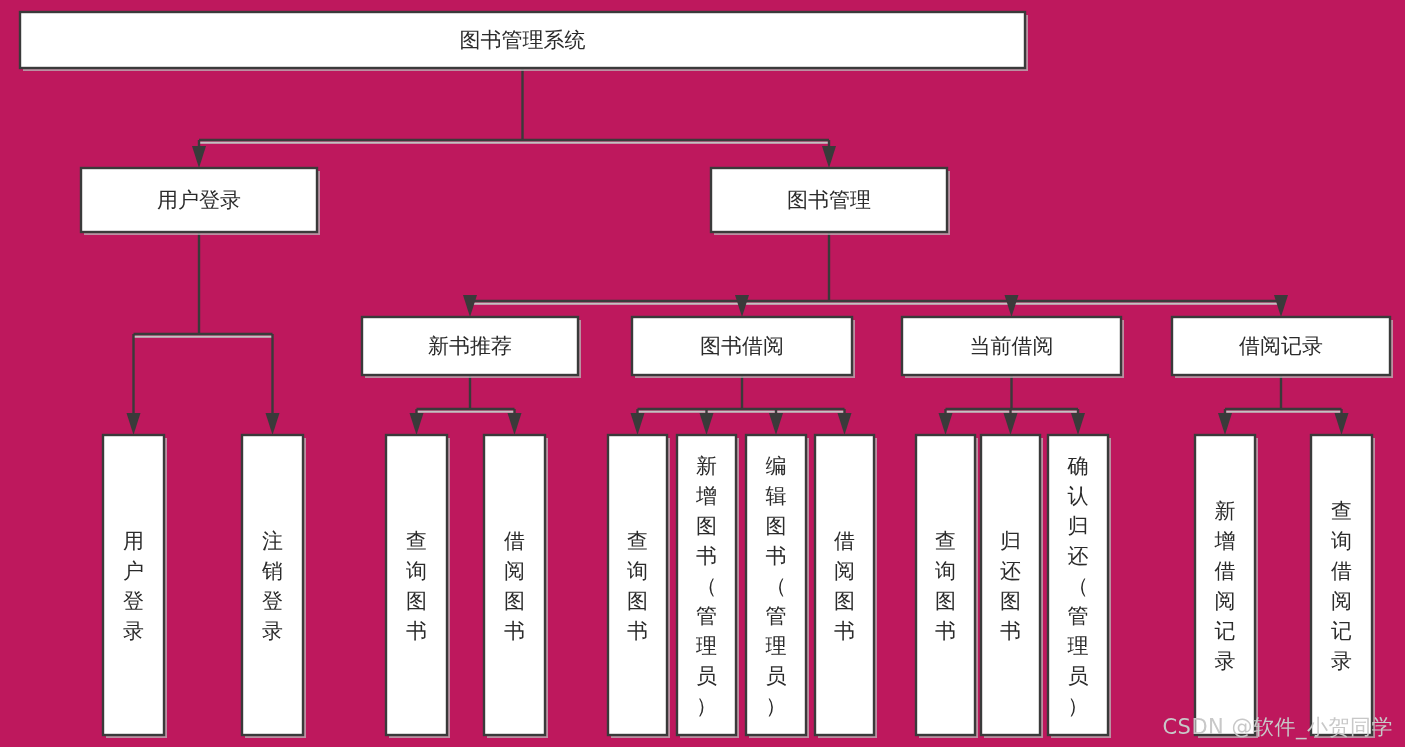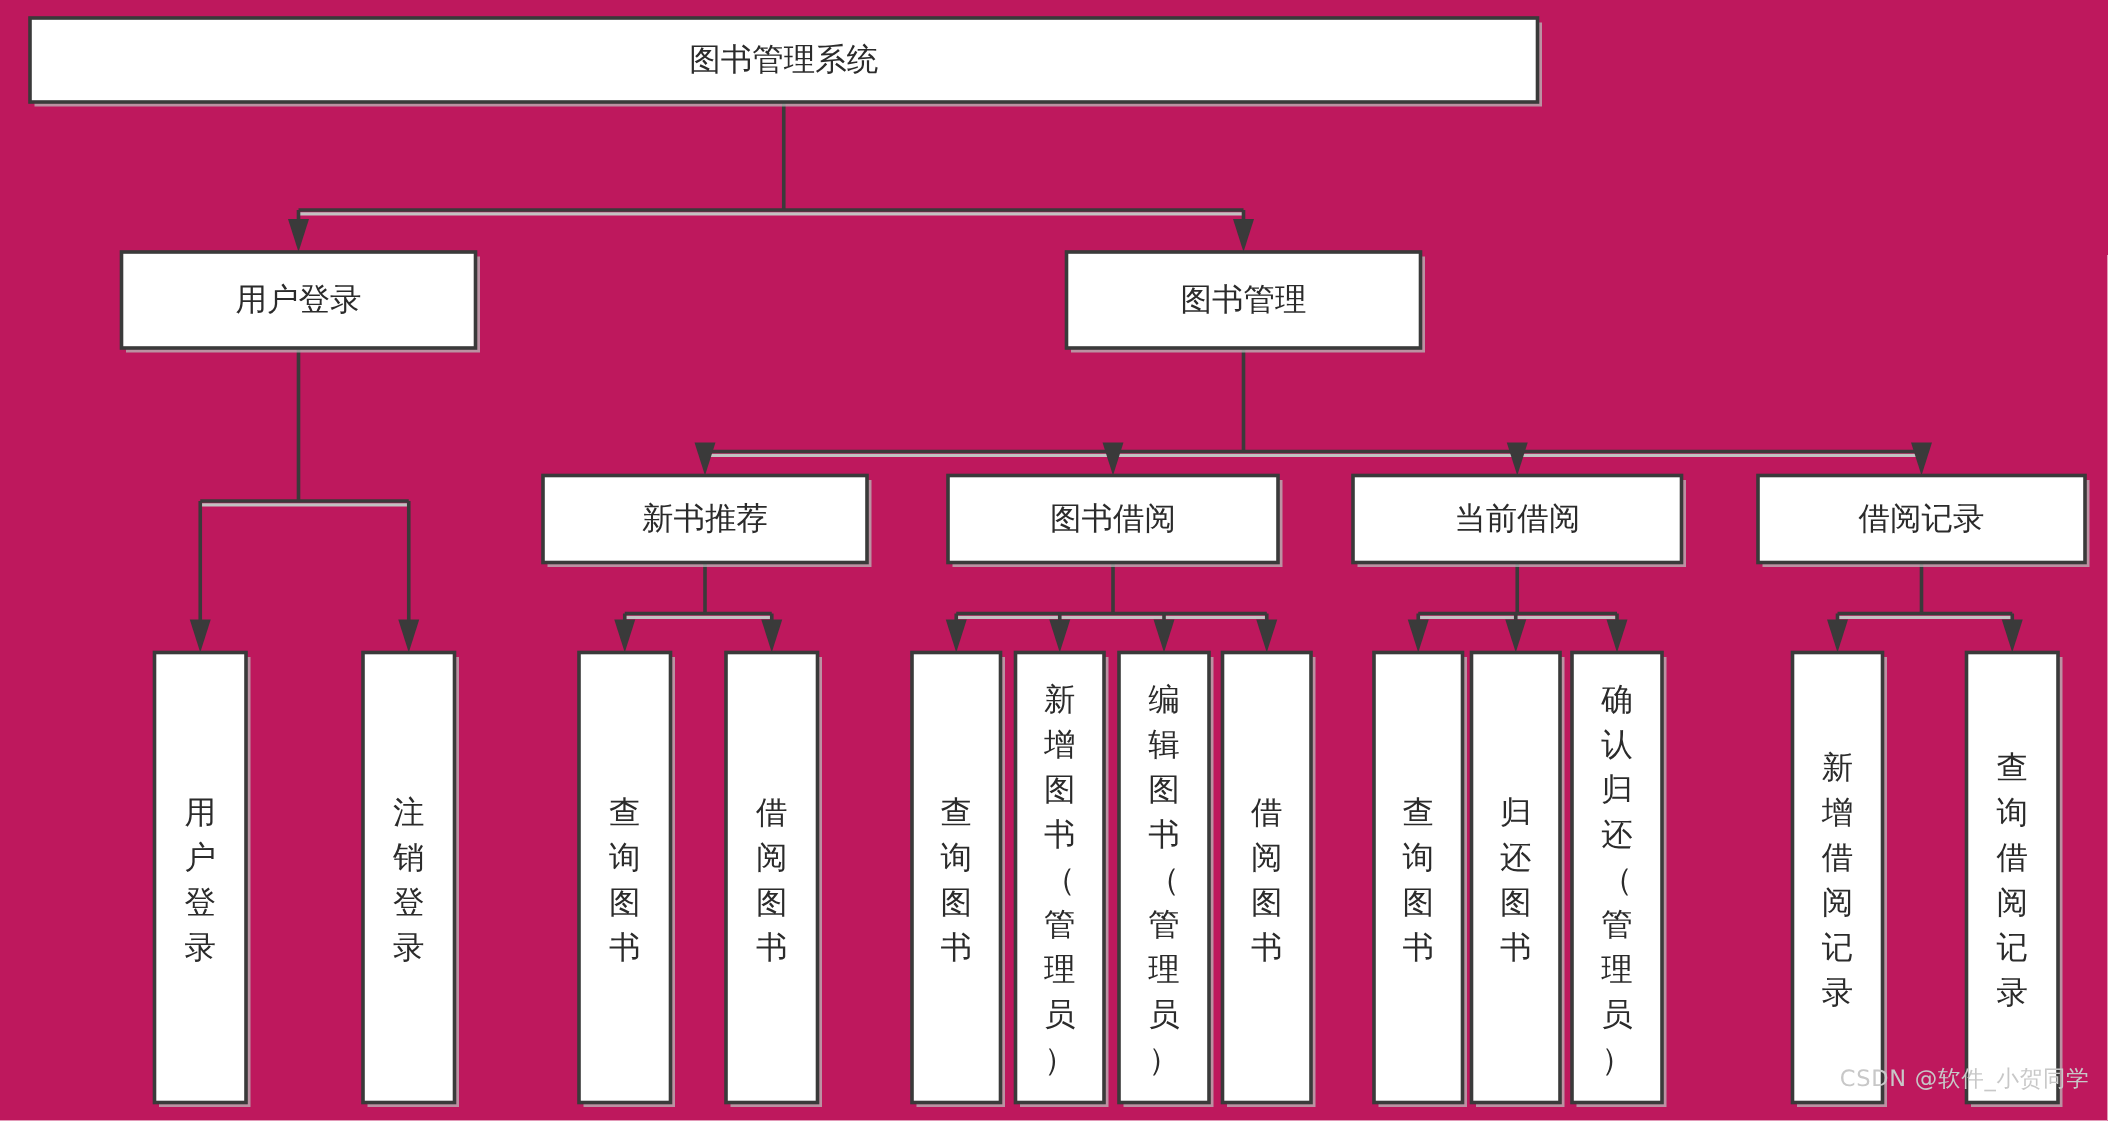--- a/index.html
+++ b/index.html
@@ -60,23 +60,23 @@
   }
   .node-label-v {
     fill: #2b2b2b;
     font-family: "DejaVu Sans", "Liberation Sans", sans-serif;
     font-size: 21px;
     text-anchor: middle;
   }
   .watermark {
     position: absolute;
     right: 12px;
-    bottom: 18px;
+    bottom: 6px;
     color: #c8c8c8;
-    font-size: 15px;
+    font-size: 21px;
     font-family: "DejaVu Sans", "Liberation Sans", sans-serif;
     white-space: nowrap;
     letter-spacing: 0.5px;
     user-select: none;
   }
 </style>
 </head>
 <body>
 
 <div id="diagram-root">

